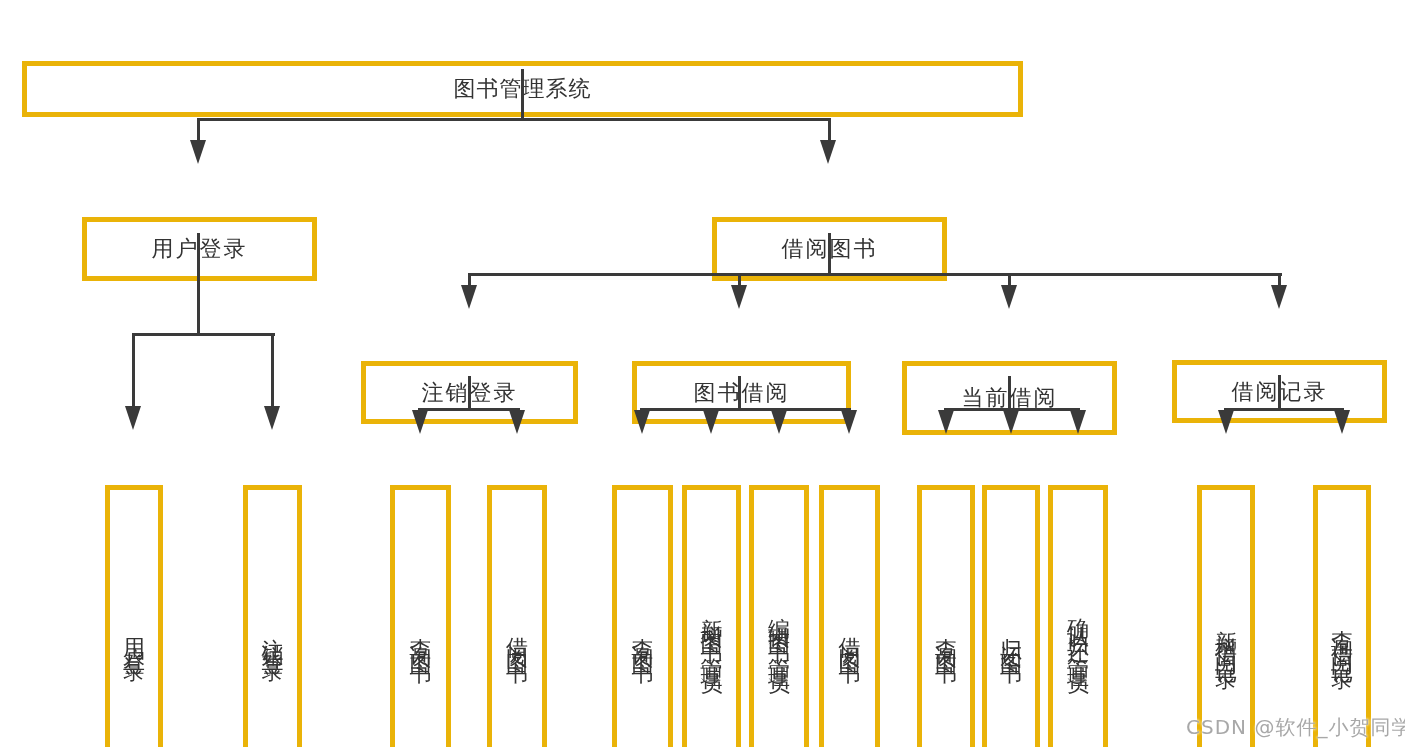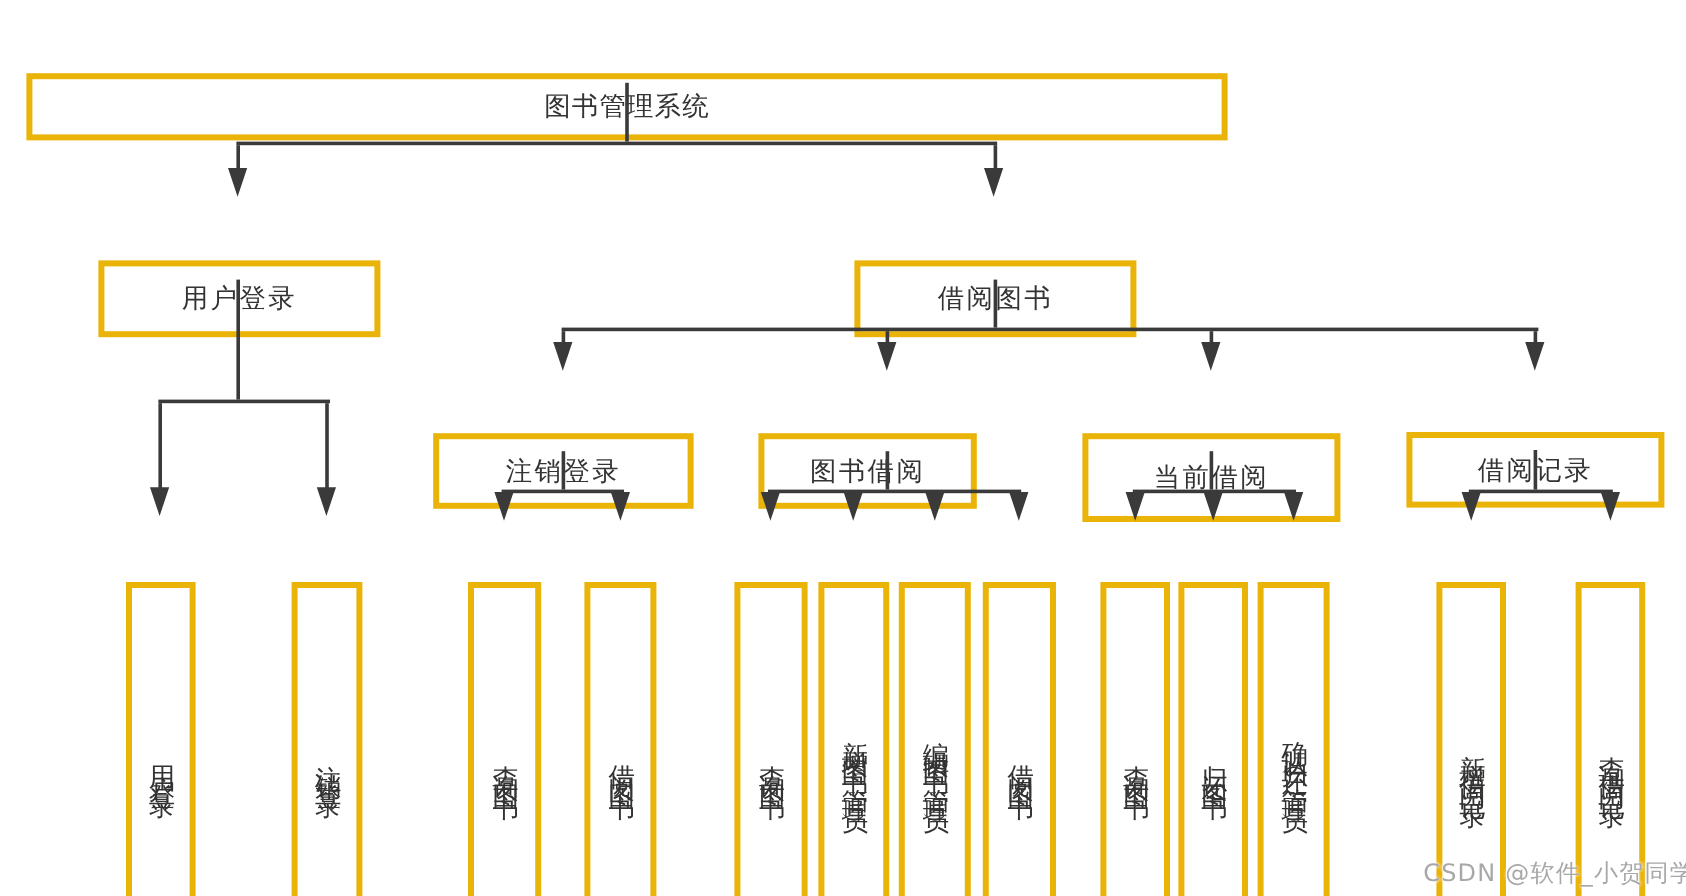--- a/index.html
+++ b/index.html
@@ -57,21 +57,21 @@
   <div class="line" style="left:468px;top:276px;width:3px;height:10px;"></div>
   <div class="tri" style="left:461px;top:285px;"></div>
   <div class="line" style="left:738px;top:276px;width:3px;height:10px;"></div>
   <div class="tri" style="left:731px;top:285px;"></div>
   <div class="line" style="left:1008px;top:276px;width:3px;height:10px;"></div>
   <div class="tri" style="left:1001px;top:285px;"></div>
   <div class="line" style="left:1278px;top:276px;width:3px;height:10px;"></div>
   <div class="tri" style="left:1271px;top:285px;"></div>
 
   <div class="box hbox" style="left:361px;top:313px;width:217px;height:63px;">注销登录</div>
-  <div class="box hbox" style="left:632px;top:313px;width:182px;height:63px;">图书借阅</div>
+  <div class="box hbox" style="left:632px;top:313px;width:219px;height:63px;">图书借阅</div>
   <div class="box hbox" style="left:902px;top:313px;width:215px;height:74px;">当前借阅</div>
   <div class="box hbox" style="left:1172px;top:312px;width:215px;height:63px;">借阅记录</div>
 
   <div class="line" style="left:468px;top:376px;width:3px;height:32px;"></div>
   <div class="line" style="left:418px;top:408px;width:102px;height:3px;"></div>
   <div class="tri" style="left:412px;top:410px;"></div>
   <div class="tri" style="left:509px;top:410px;"></div>
 
   <div class="line" style="left:738px;top:376px;width:3px;height:32px;"></div>
   <div class="line" style="left:640px;top:408px;width:211px;height:3px;"></div>

